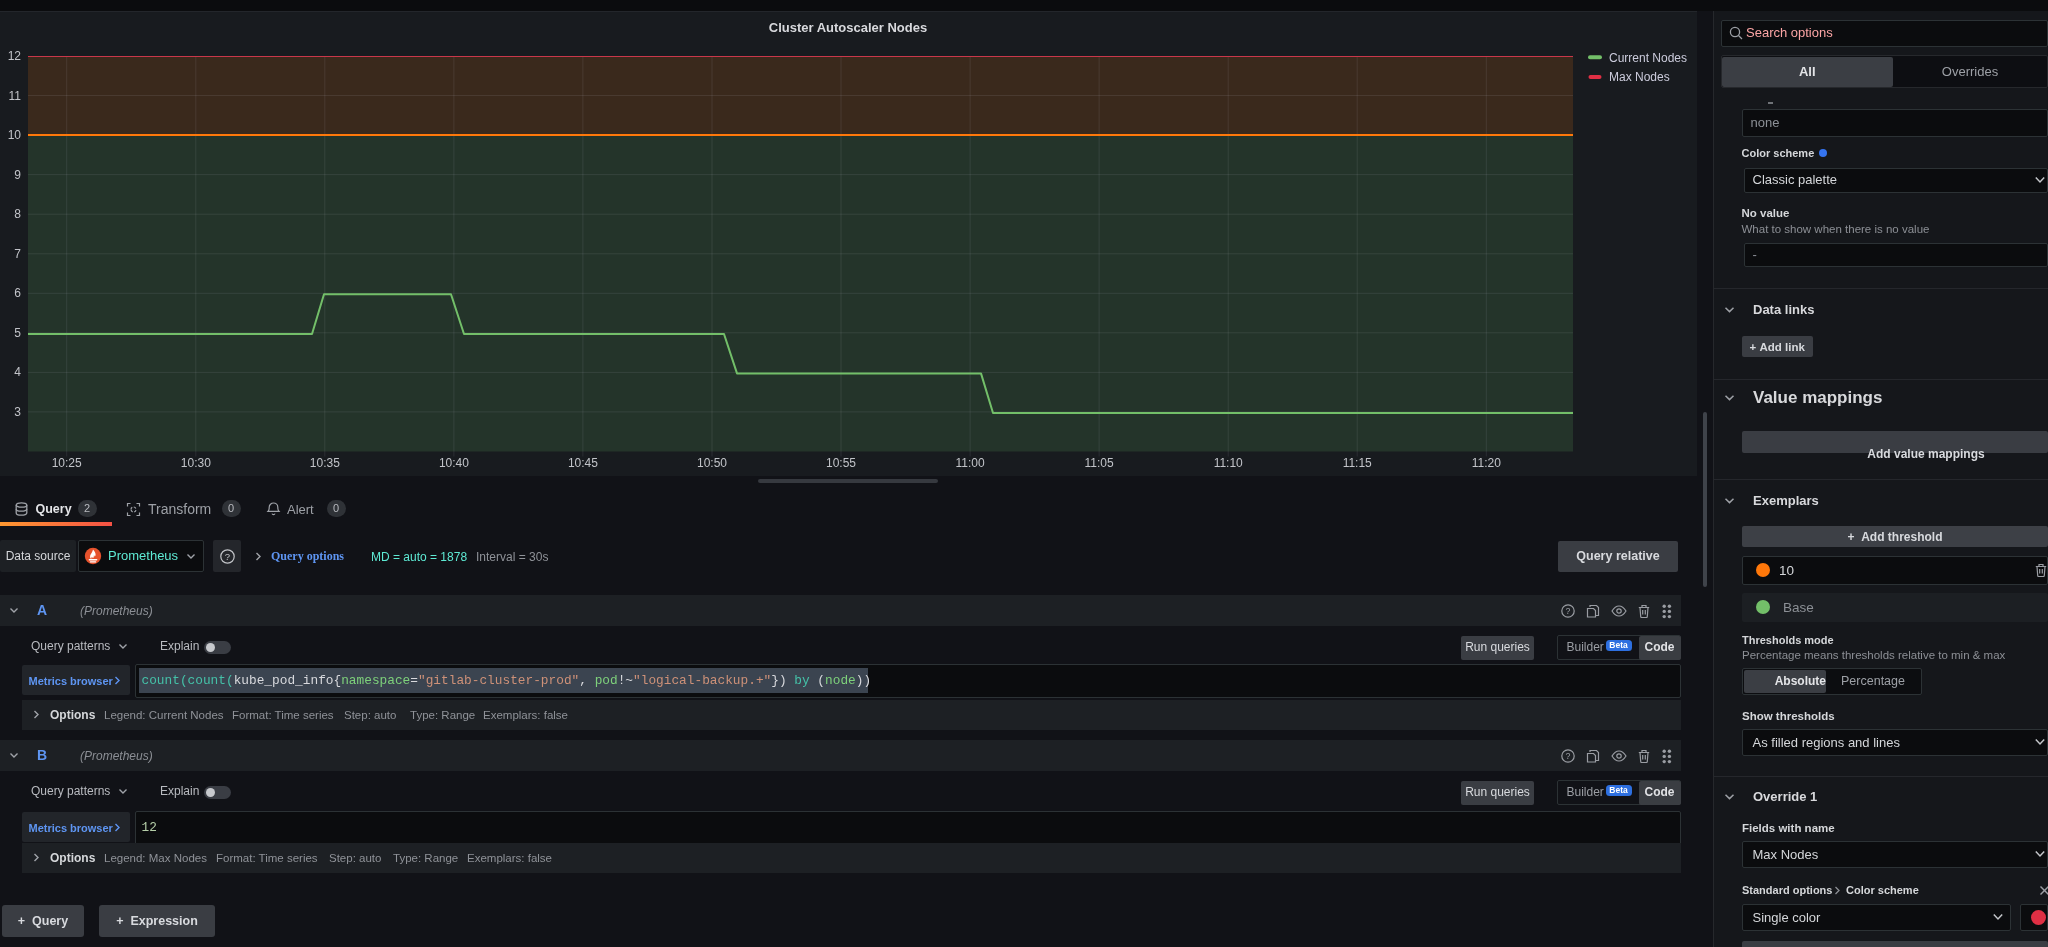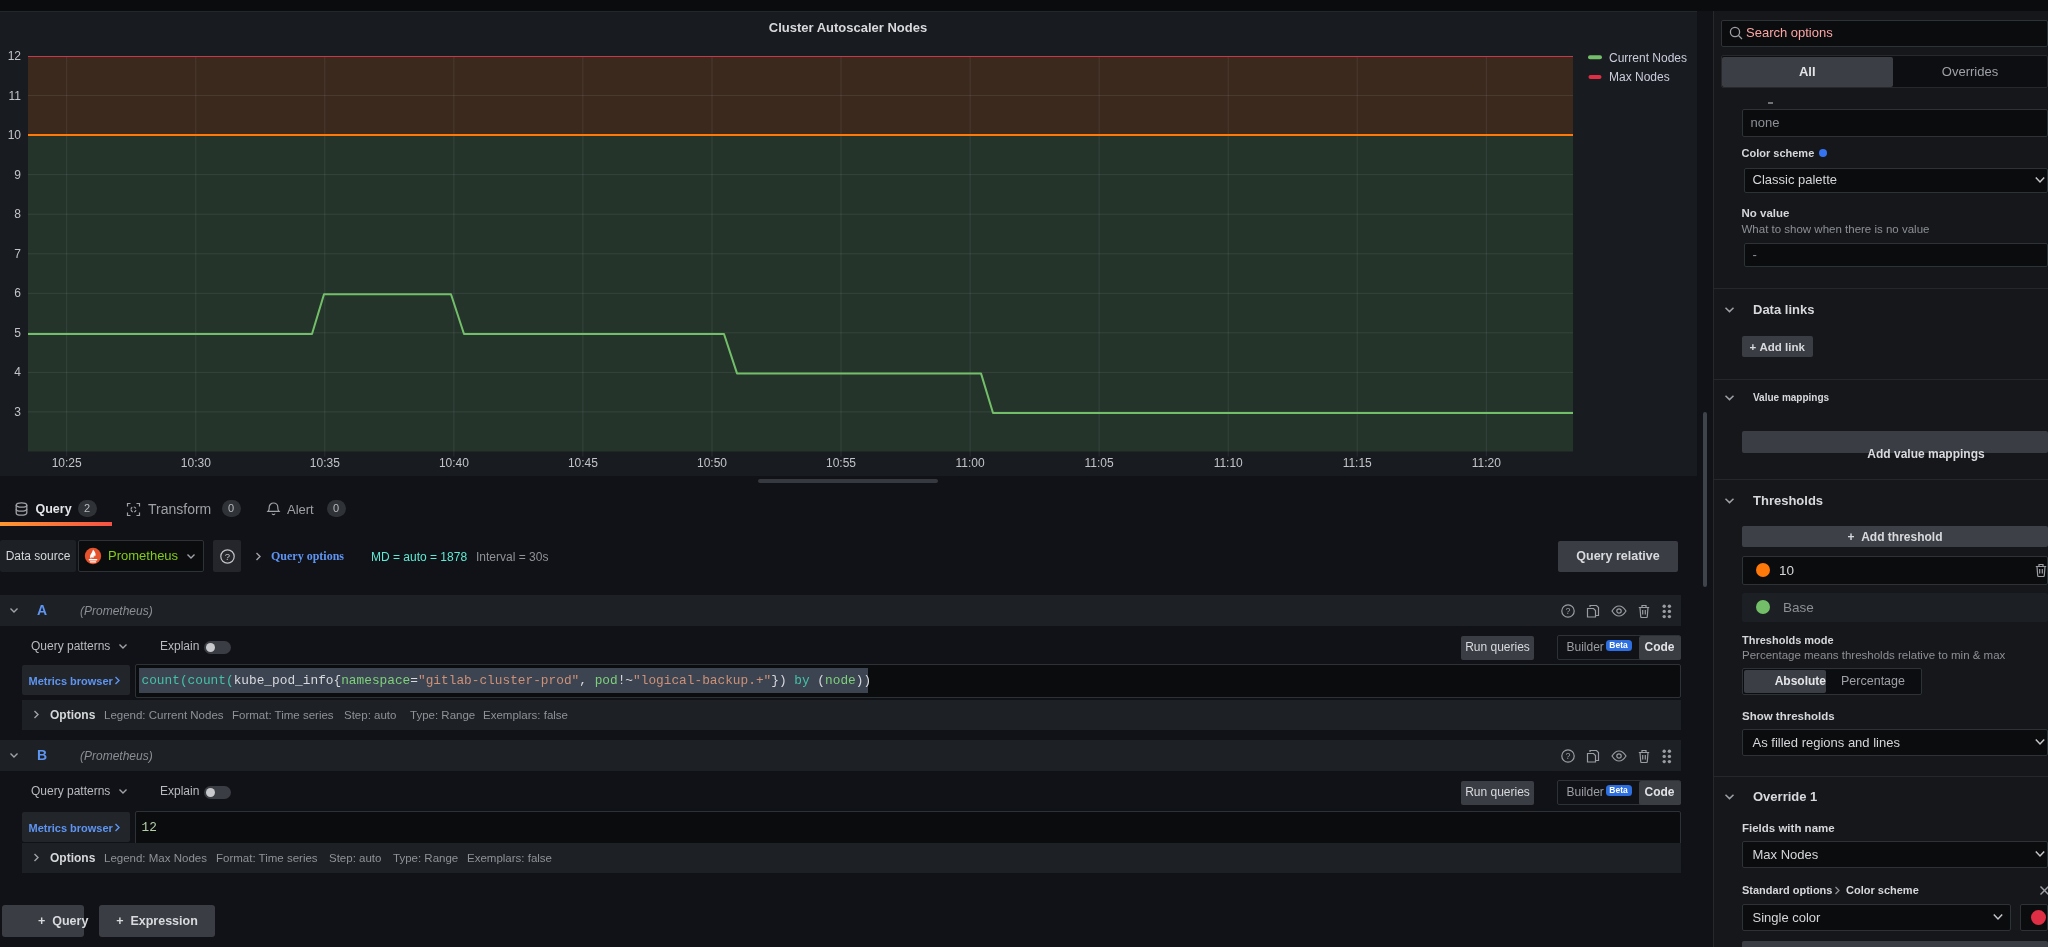--- a/index.html
+++ b/index.html
@@ -112,21 +112,21 @@
 
 <div class="a rowbg" style="left:0px;top:540px;width:76px;height:32px;border-radius:2px;"></div>
 <div class="a t" style="left:0px;top:547px;width:76px;font-size:12px;height:18px;line-height:18px;color:#d5d7da;text-align:center;">Data source</div>
 <div class="a box" style="left:77.5px;top:540px;width:126.5px;height:32px;"></div>
 <svg class="a" style="left:84px;top:547px;" width="18" height="18" viewBox="0 0 18 18">
  <circle cx="9" cy="9" r="8.2" fill="#e6522c"></circle>
  <path d="M9 2.6 c1.5 1.8 2.6 3.4 2.6 5 c0 .9 -.3 1.6 -.8 2.1 c-.1 -.6 -.5 -1.1 -.9 -1.4 c.1 1 -.2 2.4 -1 3 c-.3 -.7 -.5 -1.2 -1 -1.6 c-.5 .9 -.8 1.5 -.7 2.3 c-.7 -.5 -1.1 -1.4 -1.1 -2.3 c0 -2.4 2.1 -3.5 2.9 -7.1 z" fill="#fff"></path>
  <rect x="4.6" y="12" width="8.8" height="1.6" rx="0.8" fill="#fff"></rect>
  <rect x="5.8" y="14.2" width="6.4" height="1.4" rx="0.7" fill="#fff"></rect>
 </svg>
-<div class="a t" style="left:108px;top:547px;font-size:13px;height:18px;line-height:18px;color:#84cc16;">Prometheus</div>
+<div class="a t" style="left:108px;top:547px;font-size:13px;height:18px;line-height:18px;color:#5eead4;">Prometheus</div>
 <svg class="a" style="left:186px;top:552.5px;" width="10" height="7" viewBox="0 0 10 7">
       <polyline points="1.5,1.5 5,5 8.5,1.5" fill="none" stroke="#a0a3a9" stroke-width="1.4"></polyline>
     </svg>
 <div class="a" style="left:213px;top:540px;width:28px;height:32px;background:#24262b;border-radius:2px;"></div>
 <svg class="a" style="left:219.5px;top:548.5px;" width="15" height="15" viewBox="0 0 15 15">
  <circle cx="7.5" cy="7.5" r="6.7" fill="none" stroke="#c3c5c9" stroke-width="1.2"></circle>
  <text x="7.5" y="10.8" font-size="9.5" fill="#c3c5c9" text-anchor="middle" font-family="Liberation Sans">?</text>
 </svg>
 <svg class="a" style="left:255px;top:551.5px;" width="7" height="9" viewBox="0 0 7 9">
       <polyline points="1.5,1 5,4.5 1.5,8" fill="none" stroke="#a0a3a9" stroke-width="1.4"></polyline>
@@ -268,21 +268,21 @@
       <polyline points="1.5,1 5,4.5 1.5,8" fill="none" stroke="#a0a3a9" stroke-width="1.4"></polyline>
     </svg>
 <div class="a t b" style="left:50px;top:850px;font-size:12px;height:16px;line-height:16px;color:#d5d7da;">Options</div>
 <div class="a t" style="left:104px;top:850px;font-size:11.5px;height:16px;line-height:16px;color:#8f9298;">Legend: Max Nodes</div>
 <div class="a t" style="left:216px;top:850px;font-size:11.5px;height:16px;line-height:16px;color:#8f9298;">Format: Time series</div>
 <div class="a t" style="left:329px;top:850px;font-size:11.5px;height:16px;line-height:16px;color:#8f9298;">Step: auto</div>
 <div class="a t" style="left:393px;top:850px;font-size:11.5px;height:16px;line-height:16px;color:#8f9298;">Type: Range</div>
 <div class="a t" style="left:467px;top:850px;font-size:11.5px;height:16px;line-height:16px;color:#8f9298;">Exemplars: false</div>
 
 <div class="a btn" style="left:2px;top:905px;width:82px;height:32px;border-radius:3px;"></div>
-<div class="a t b" style="left:2px;top:912px;width:82px;font-size:12.5px;height:18px;line-height:18px;color:#d8dade;padding-left:36px;">+&nbsp;&nbsp;Query</div>
+<div class="a t b" style="left:2px;top:912px;width:82px;text-align:center;font-size:12.5px;height:18px;line-height:18px;color:#d8dade;">+&nbsp;&nbsp;Query</div>
 <div class="a btn" style="left:99px;top:905px;width:116px;height:32px;border-radius:3px;"></div>
 <div class="a t b" style="left:99px;top:912px;width:116px;text-align:center;font-size:12.5px;height:18px;line-height:18px;color:#d8dade;">+&nbsp;&nbsp;Expression</div>
 <div class="a" style="left:1713px;top:11px;width:335px;height:936px;background:#15171b;border-left:1px solid #26282c;box-sizing:border-box;"></div>
 <div class="a" style="left:1702.5px;top:412px;width:4.5px;height:175px;background:#3f434a;border-radius:2px;"></div>
 <div class="a box" style="left:1720.5px;top:19.5px;width:327.5px;height:27px;"></div>
 <svg class="a" style="left:1729px;top:26px;" width="14" height="14" viewBox="0 0 14 14">
 <circle cx="6" cy="6" r="4.6" fill="none" stroke="#9da0a6" stroke-width="1.3"></circle>
 <line x1="9.5" y1="9.5" x2="13" y2="13" stroke="#9da0a6" stroke-width="1.3"></line>
     </svg>
 <div class="a t" style="left:1746px;top:23px;font-size:13px;height:20px;line-height:20px;color:#fca5a5;">Search options</div>
@@ -308,28 +308,28 @@
 <svg class="a" style="left:1724px;top:305.5px;" width="11" height="8" viewBox="0 0 11 8">
       <polyline points="1.5,1.8 5.5,5.6 9.5,1.8" fill="none" stroke="#9da0a6" stroke-width="1.5"></polyline>
     </svg>
 <div class="a t b" style="left:1753px;top:300.5px;font-size:13px;height:18px;line-height:18px;color:#d8d9dc;">Data links</div>
 <div class="a btn" style="left:1741.5px;top:336px;width:71.5px;height:21px;"></div>
 <div class="a t b" style="left:1741.5px;top:339.5px;width:71.5px;text-align:center;font-size:11.5px;height:15px;line-height:15px;color:#d8dade;">+&nbsp;Add link</div>
 <div class="a divider" style="left:1714px;top:379px;width:334px;"></div>
 <svg class="a" style="left:1724px;top:393.5px;" width="11" height="8" viewBox="0 0 11 8">
       <polyline points="1.5,1.8 5.5,5.6 9.5,1.8" fill="none" stroke="#9da0a6" stroke-width="1.5"></polyline>
     </svg>
-<div class="a t b" style="left:1753px;top:388.5px;font-size:10px;height:18px;line-height:18px;color:#d8d9dc;">Value mappings</div>
+<div class="a t b" style="left:1753px;top:388.5px;font-size:17px;height:18px;line-height:18px;color:#d8d9dc;">Value mappings</div>
 <div class="a btn" style="left:1741.5px;top:430.5px;width:306.5px;height:22px;"></div>
 <div class="a t b" style="left:1741.5px;top:446px;width:305px;text-align:center;font-size:12px;height:16px;line-height:16px;color:#d8dade;margin-left:32px;">Add value mappings</div>
 <div class="a divider" style="left:1714px;top:479px;width:334px;"></div>
 <svg class="a" style="left:1724px;top:496.5px;" width="11" height="8" viewBox="0 0 11 8">
       <polyline points="1.5,1.8 5.5,5.6 9.5,1.8" fill="none" stroke="#9da0a6" stroke-width="1.5"></polyline>
     </svg>
-<div class="a t b" style="left:1753px;top:491.5px;font-size:13px;height:18px;line-height:18px;color:#d8d9dc;">Thresholds</div>
+<div class="a t b" style="left:1753px;top:491.5px;font-size:13px;height:18px;line-height:18px;color:#d8d9dc;">Exemplars</div>
 <div class="a" style="left:1742px;top:526px;width:306px;height:20.5px;background:#3d4046;border-radius:2px;"></div>
 <div class="a t b" style="left:1742px;top:528.5px;width:306px;text-align:center;font-size:12px;height:16px;line-height:16px;color:#d8dade;">+&nbsp;&nbsp;Add threshold</div>
 <div class="a box" style="left:1742px;top:556px;width:306px;height:28.5px;"></div>
 <div class="a" style="left:1756px;top:563px;width:14px;height:14px;border-radius:50%;background:#ff780a;"></div>
 <div class="a t" style="left:1779px;top:561.5px;font-size:13.5px;height:18px;line-height:18px;color:#d5d7da;">10</div>
 <svg class="a" style="left:2035px;top:563px;" width="12" height="14" viewBox="0 0 12 14">
 <g fill="none" stroke="#9a9da3" stroke-width="1.2">
 <path d="M2 3.5 h8 l-0.7 9 a1 1 0 0 1 -1 1 h-4.6 a1 1 0 0 1 -1 -1 z"></path>
 <path d="M0.8 3.5 h10.4 M4 3 v-1.5 h4 v1.5 M4.7 6 v4.5 M7.3 6 v4.5"></path>
       </g>

